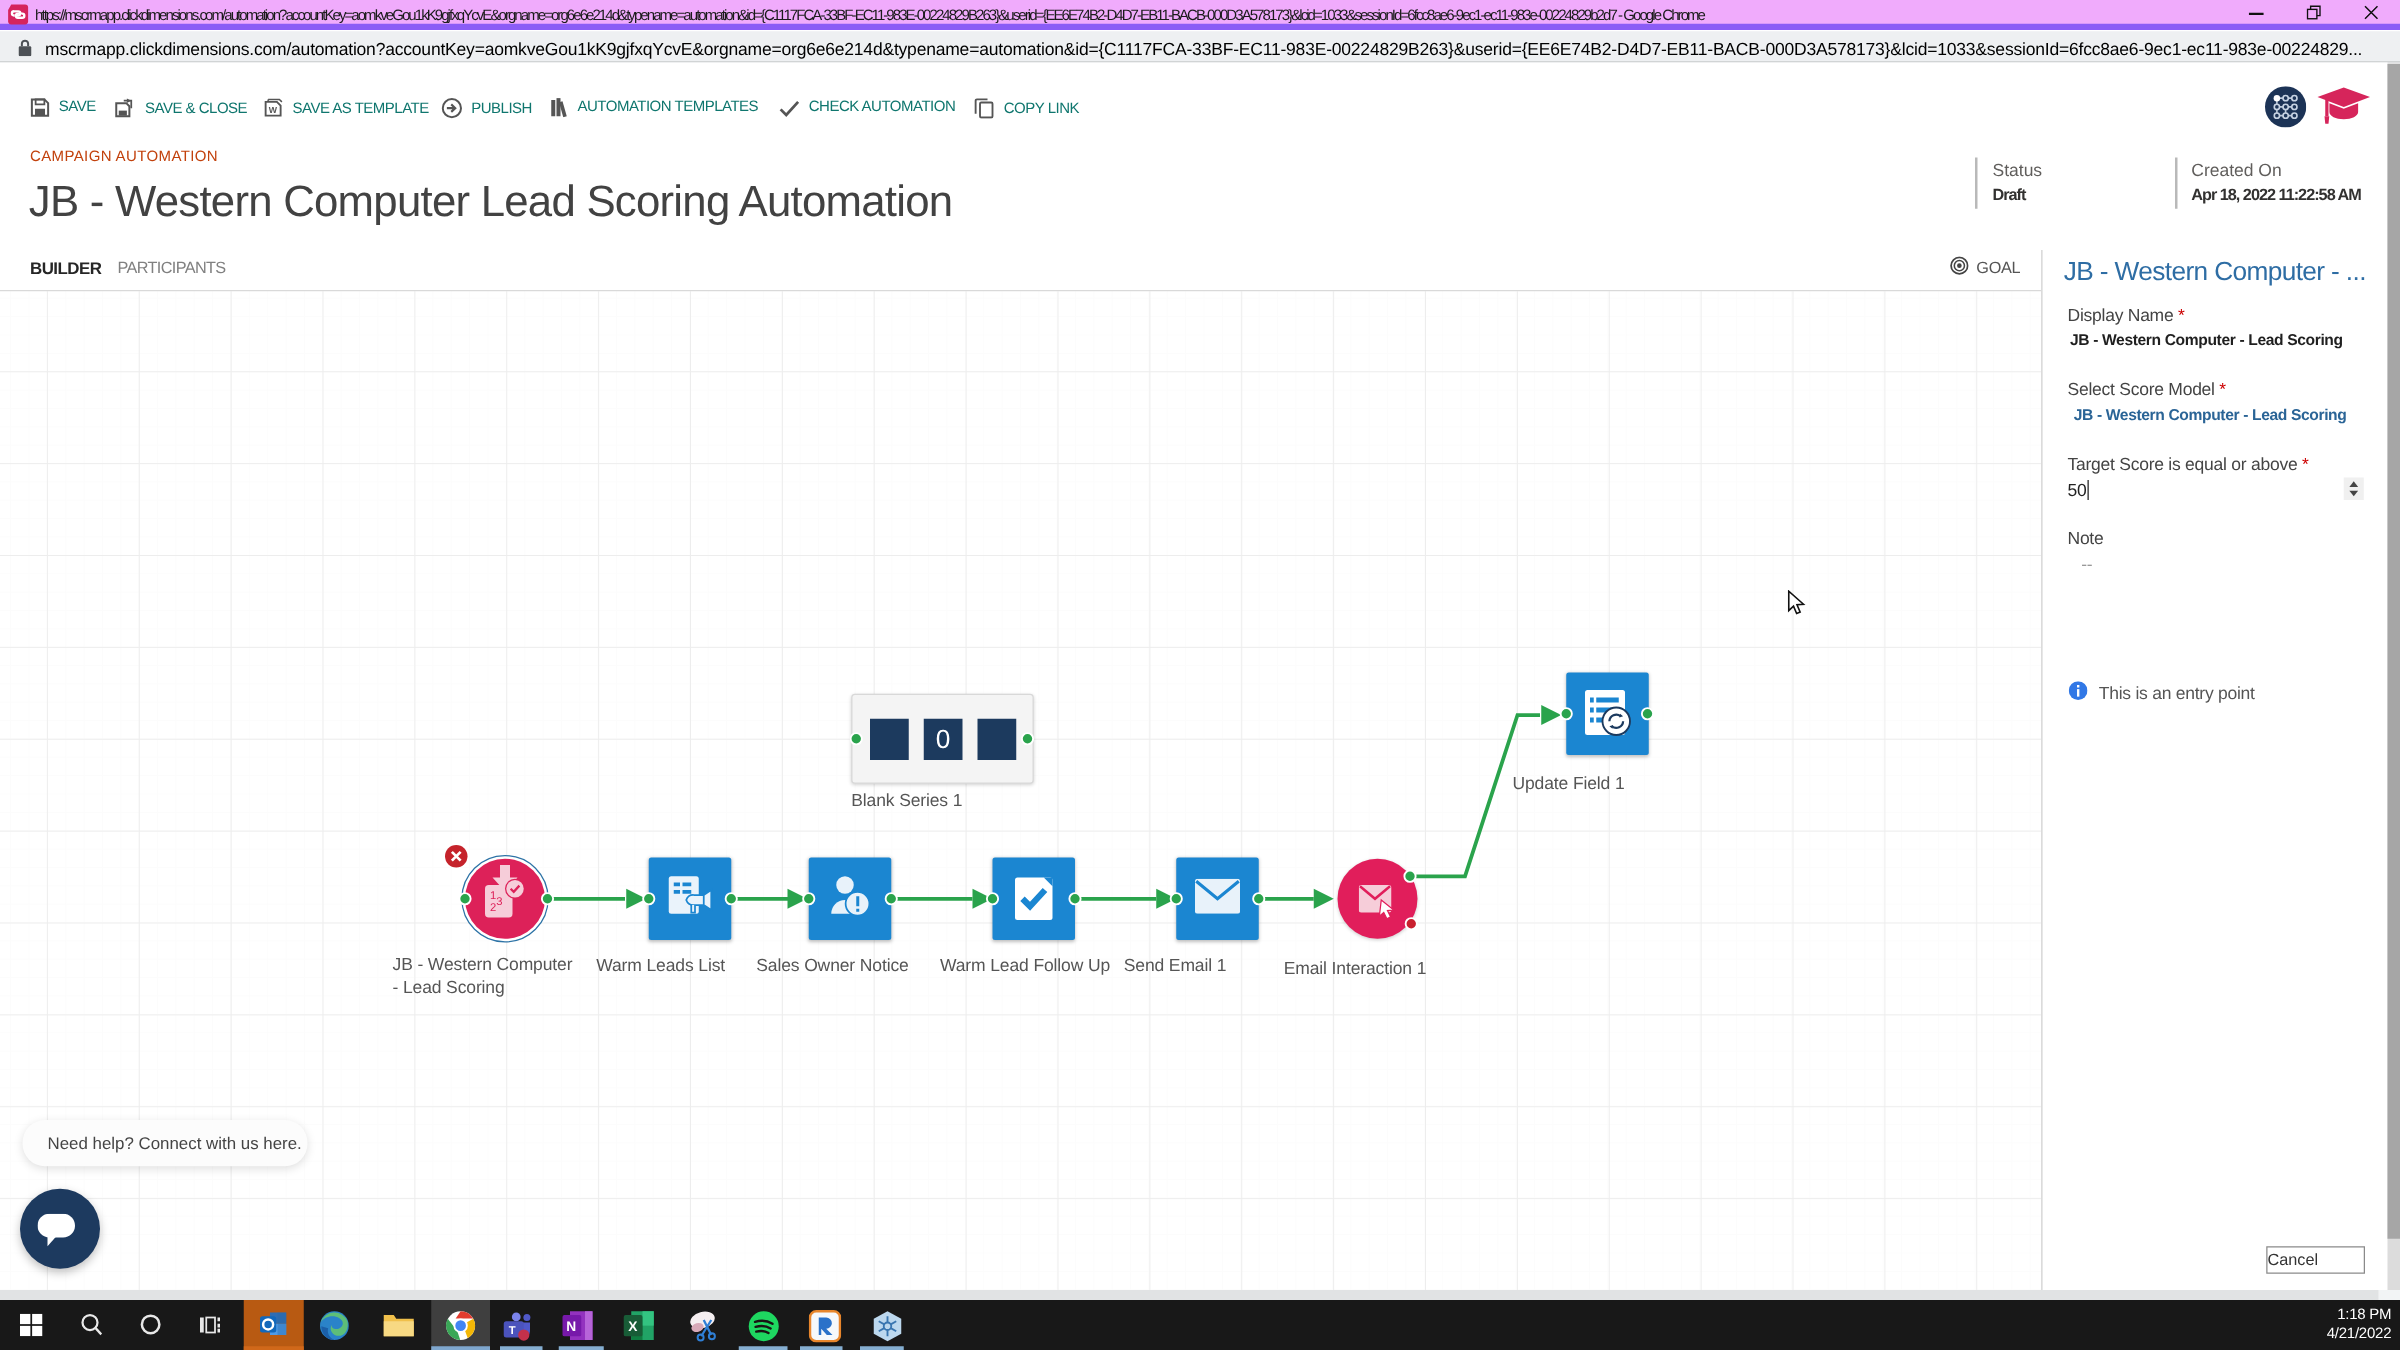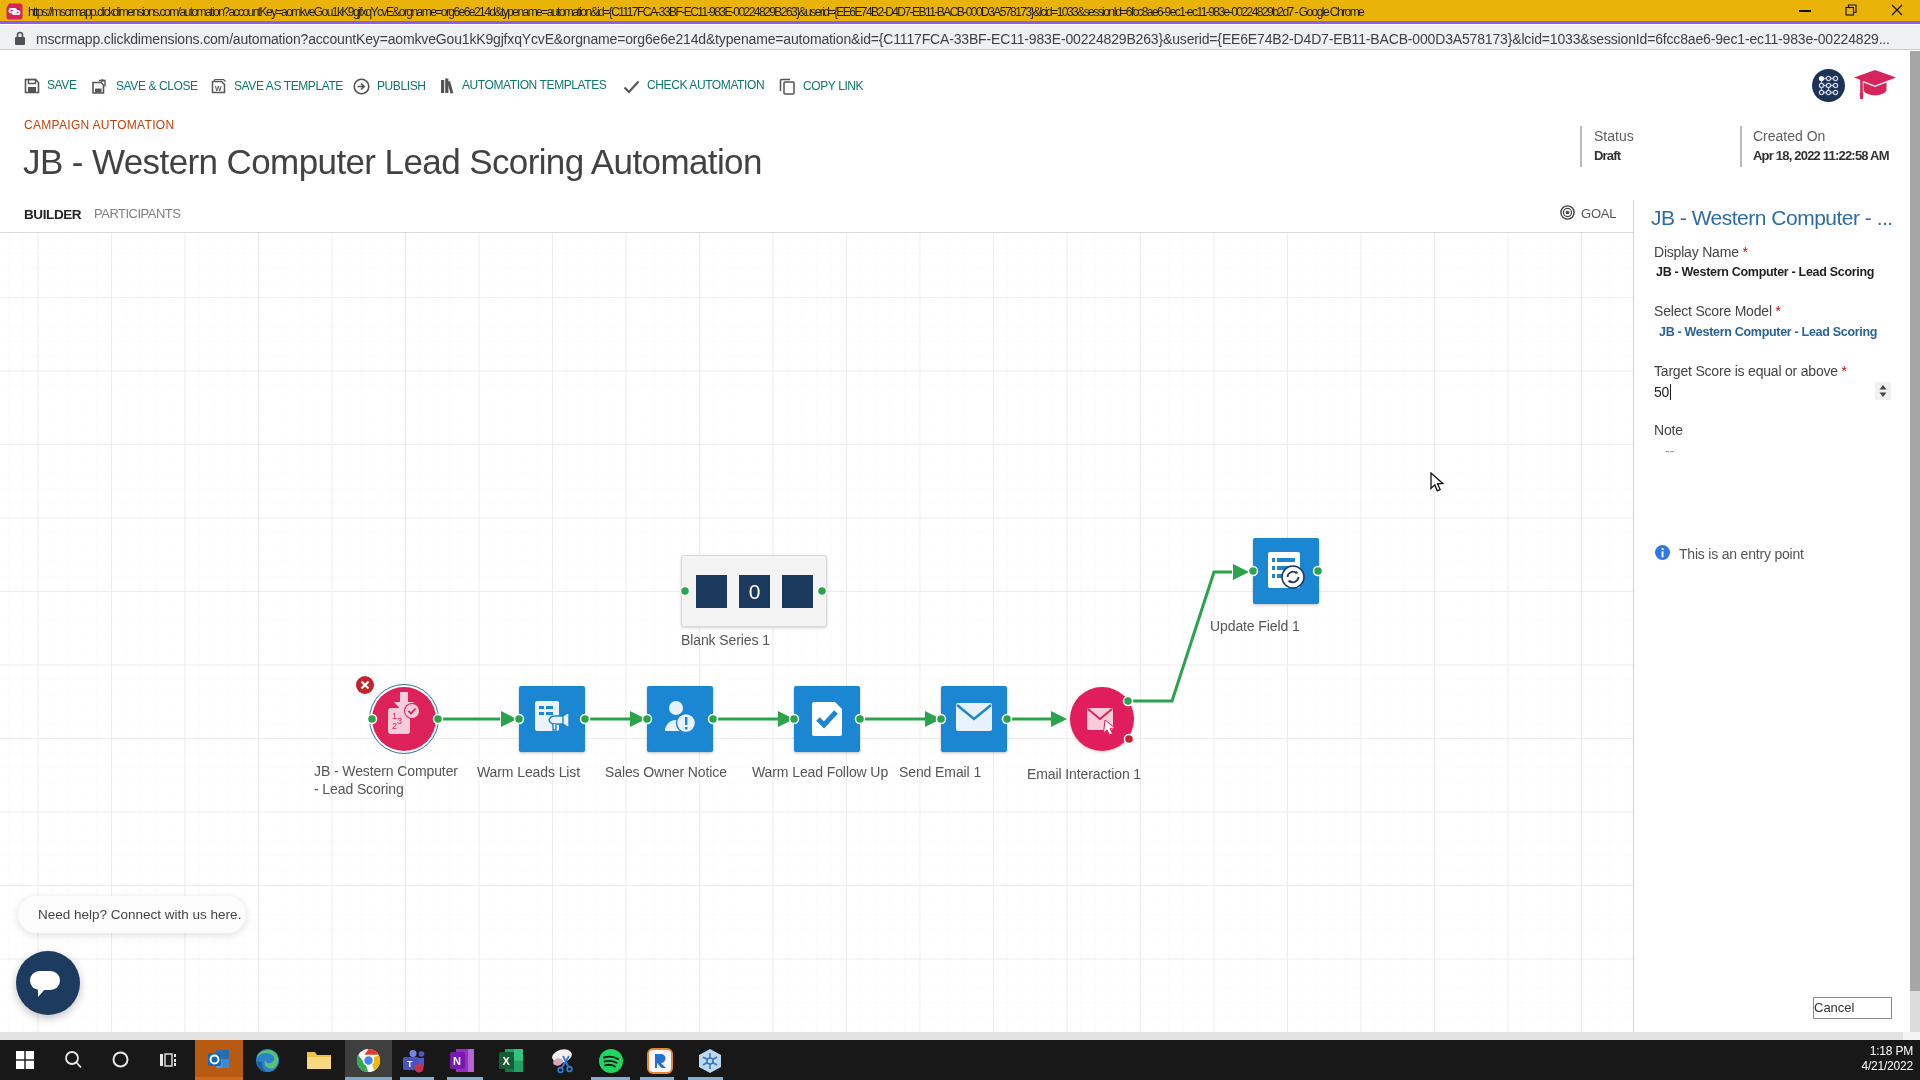--- a/index.html
+++ b/index.html
@@ -1,23 +1,23 @@
 <!DOCTYPE html>
 <html><head>
 <meta charset="utf-8">
 <style>
   * { margin:0; padding:0; box-sizing:border-box; }
   html,body { width:1920px; height:1080px; overflow:hidden; font-family:"Liberation Sans", sans-serif; background:#fff; }
   .abs { position:absolute; }
 
   
-  #titlebar { position:absolute; left:0; top:0; width:1920px; height:24px; background:#eab308; border-bottom:3px solid #8b5cf6; }
+  #titlebar { position:absolute; left:0; top:0; width:1920px; height:24px; background:#f0abfc; border-bottom:5px solid #8b5cf6; }
   #titletext { position:absolute; left:28px; top:5px; font-size:12px; color:#1b1b1b; letter-spacing:-1.55px; white-space:nowrap; }
   #addrbar { position:absolute; left:0; top:25px; width:1920px; height:25px; background:#eef0f2; border-bottom:1px solid #c8cacc; }
-  #addrtext { position:absolute; left:36px; top:6px; font-size:14px; color:#404040; letter-spacing:-0.16px; white-space:nowrap; }
+  #addrtext { position:absolute; left:36px; top:6px; font-size:14px; color:#000000; letter-spacing:-0.16px; white-space:nowrap; }
   #page { position:absolute; left:0; top:50px; width:1910px; height:982px; background:#fff; }
 
   
   .tbtn { position:absolute; top:78px; height:18px; font-size:12px; letter-spacing:-0.4px; color:#0f766e; white-space:nowrap; }
   .tbtn svg { vertical-align:-3px; margin-right:7px; }
   .tbtn span { vertical-align:2px; }
 
   
   #crumb { position:absolute; left:24px; top:118px; font-size:12px; color:#c2410c; letter-spacing:0.3px; }
   #h1 { position:absolute; left:23px; top:142px; font-size:35px; font-weight:400; color:#424242; letter-spacing:-0.6px; white-space:nowrap; }

